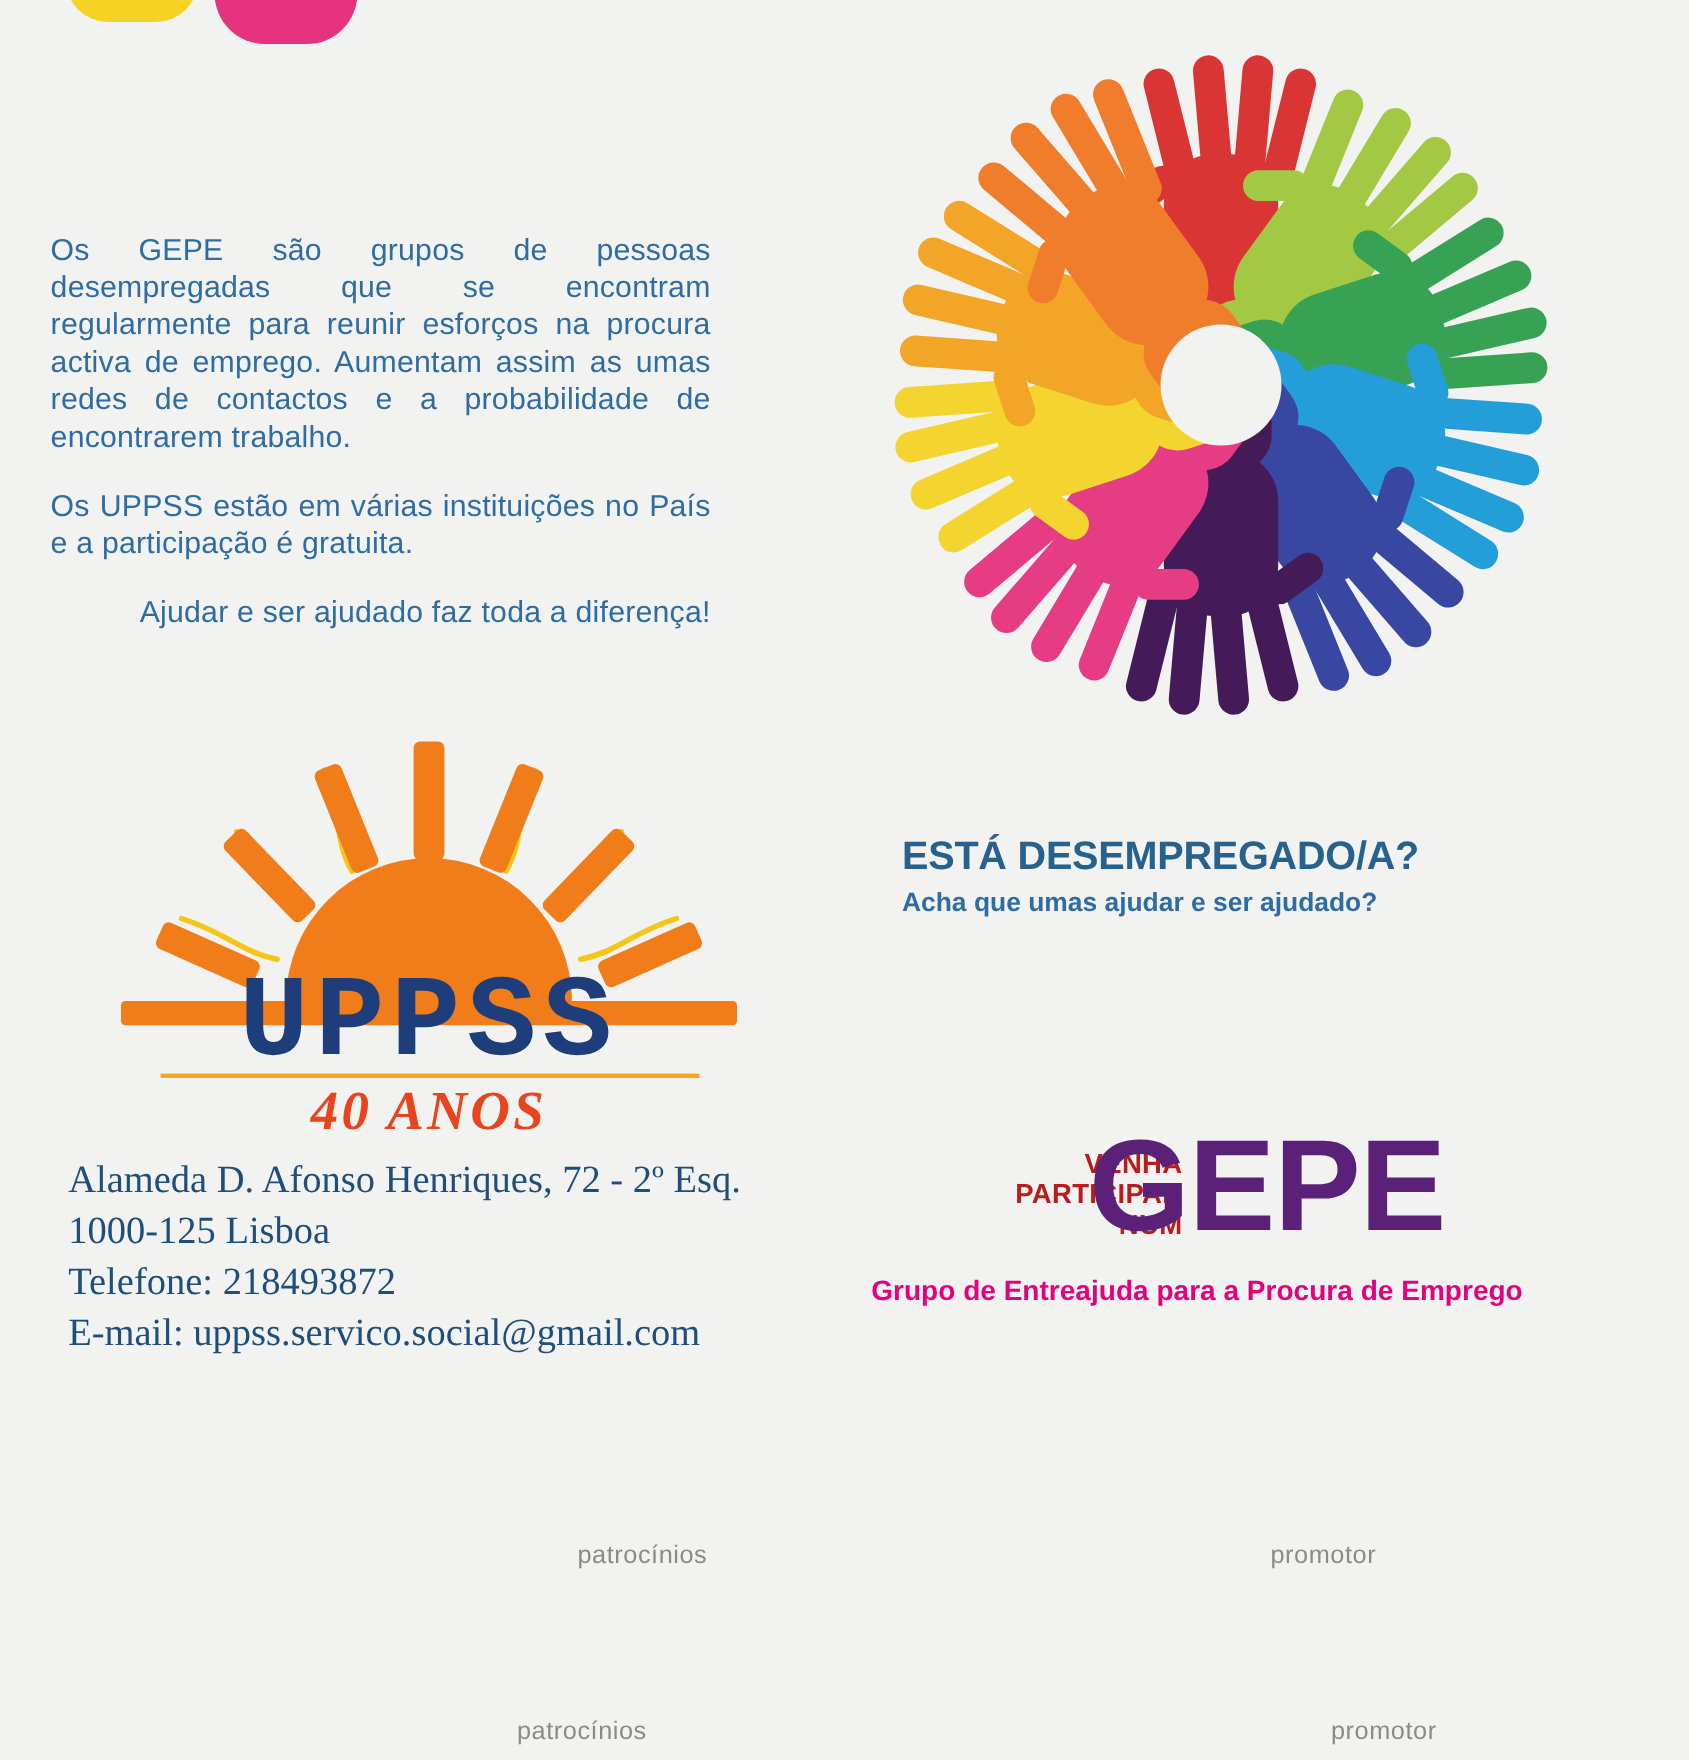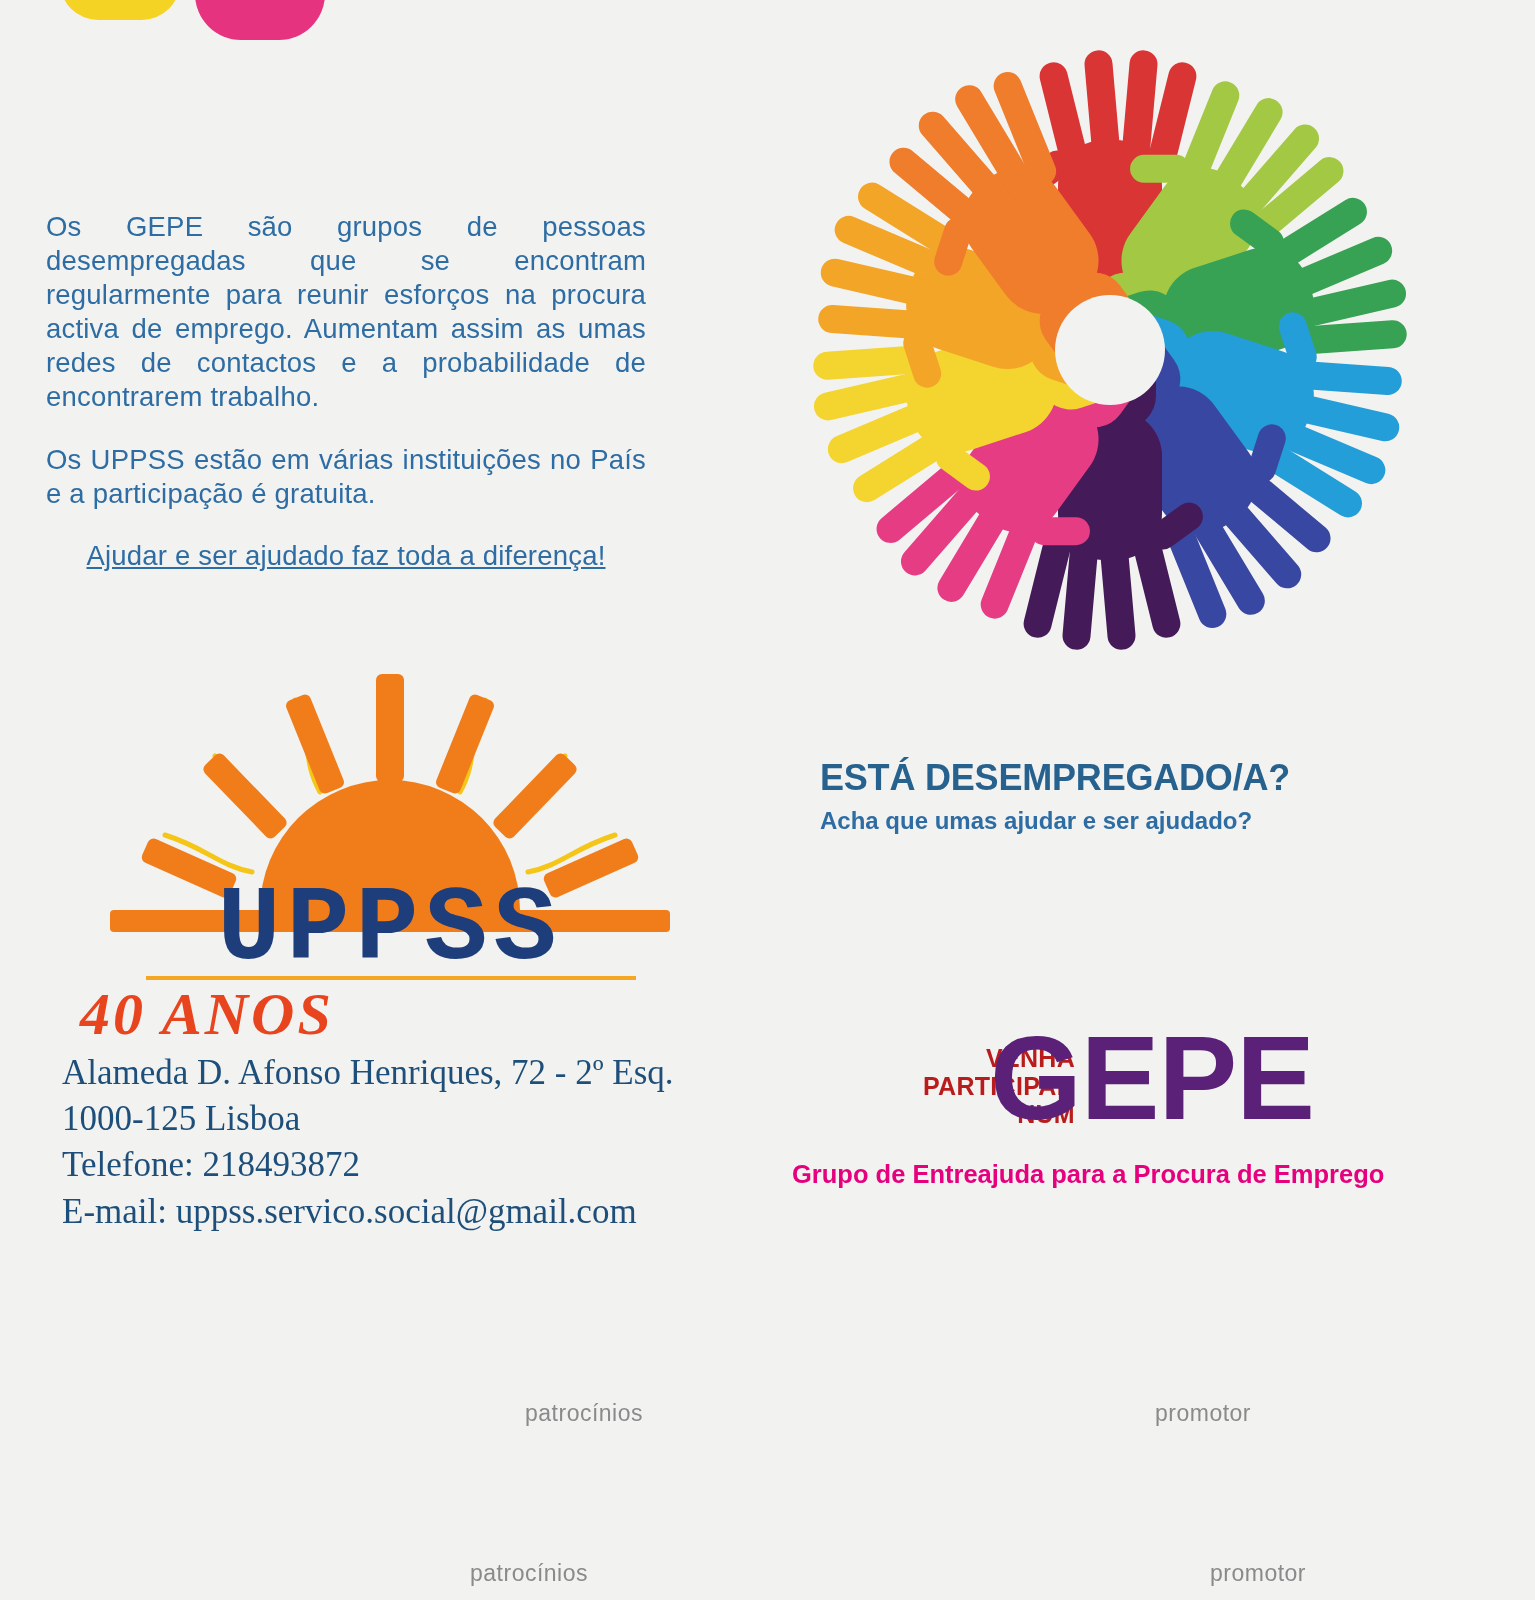--- a/index.html
+++ b/index.html
@@ -22,21 +22,21 @@
 
   
   .intro{
     position:absolute;left:46px;top:210px;width:600px;
     color:#2e6da4;
     font-size:27.5px;
     line-height:1.24;
     letter-spacing:.2px;
   }
   .intro p{margin:0 0 28px 0;text-align:justify;}
-  .intro p.last{text-align:center;margin-bottom:0;text-decoration:underline;}
+  .intro p.last{text-align:right;margin-bottom:0;}
 
   
   .uppss{position:absolute;left:80px;top:660px;width:620px;height:380px;}
   .uppss svg{display:block;}
 
   
   .address{
     position:absolute;left:62px;top:1050px;width:700px;
     color:#1e4f7a;
     font-family:"Liberation Serif", serif;
@@ -194,23 +194,23 @@
         <rect x="96" y="160" width="26" height="96" rx="6" transform="rotate(-66 109 208)"></rect>
         <rect x="498" y="160" width="26" height="96" rx="6" transform="rotate(66 511 208)"></rect>
         <path d="M180 250 A 130 130 0 0 1 440 250 Z"></path>
         <rect x="30" y="250" width="560" height="22" rx="4"></rect>
       </g>
       <text x="310" y="382" text-anchor="middle" font-family="Liberation Sans, sans-serif" font-size="0" fill="#1d3d7b">x</text>
     </svg>
     <div style="position:absolute;left:0;top:218px;width:620px;text-align:center;
                 font-family:Liberation Mono, monospace;font-weight:bold;font-size:105px;
                 color:#1d3d7b;letter-spacing:6px;line-height:1;">UPPSS</div>
-    <div style="position:absolute;left:0;top:320px;width:620px;
+    <div style="position:absolute;left:0;top:320px;width:620px;text-align:center;
                 font-family:'Liberation Serif',serif;font-weight:bold;font-style:italic;
-                font-size:60px;color:#e8451f;letter-spacing:3px;">40 ANOS</div>
+                font-size:50px;color:#e8451f;letter-spacing:3px;">40 ANOS</div>
     <div style="position:absolute;left:66px;top:316px;width:490px;height:4px;background:#f5a623;"></div>
   </div>
 
   <div class="address">
     <div>Alameda D. Afonso Henriques, 72 - 2º Esq.</div>
     <div>1000-125 Lisboa</div>
     <div>Telefone: 218493872</div>
     <div>E-mail: uppss.servico.social@gmail.com</div>
   </div>
 

